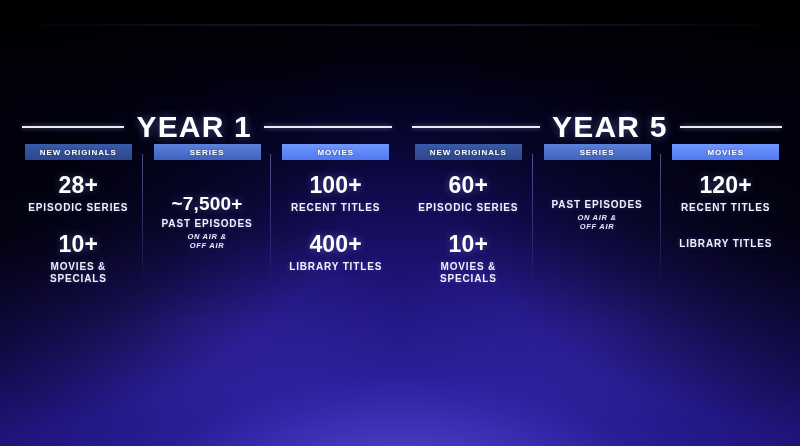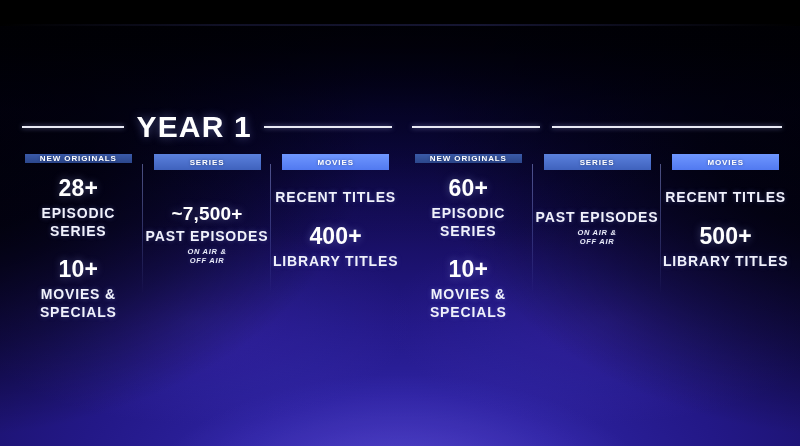--- a/index.html
+++ b/index.html
@@ -101,21 +101,20 @@
     letter-spacing: 1.2px;
     line-height: 1;
     white-space: nowrap;
     text-shadow: 0 0 10px rgba(150,165,255,0.45);
   }
 
   
   .cols {
     position: relative;
     display: flex;
-    margin-top: 10px;
     height: 145px;
   }
   .col {
     position: relative;
     flex: 1 1 0;
     display: flex;
     flex-direction: column;
     align-items: center;
   }
   .col + .col::before {
@@ -157,21 +156,21 @@
     font-weight: 700;
     font-size: 23px;
     line-height: 1;
     letter-spacing: 0.2px;
     text-shadow: 0 0 9px rgba(160,175,255,0.40);
   }
   .stat-value.big { font-size: 19px; }
   .stat-label {
     margin-top: 5px;
     color: #f0f1fb;
-    font-size: 14px;
+    font-size: 10px;
     font-weight: 600;
     letter-spacing: 0.85px;
     line-height: 1.25;
     text-shadow: 0 0 5px rgba(130,145,240,0.35);
   }
   .stat-sub {
     margin-top: 1px;
     color: #e8eaf8;
     font-size: 7.5px;
     font-weight: 600;
@@ -227,35 +226,37 @@
             <div class="stat-sub">
               <span>ON AIR &amp;</span><br>
               <span>OFF AIR</span>
             </div>
           </div>
         </div>
 
         <div class="col">
           <div class="cat-bar cat-movies">MOVIES</div>
           <div class="stat-group s1">
+            <div class="stat-value">100+</div>
             <div class="stat-label">RECENT TITLES</div>
           </div>
           <div class="stat-group s2">
             <div class="stat-value">400+</div>
             <div class="stat-label">LIBRARY TITLES</div>
           </div>
         </div>
 
       </div>
     </div>
 
     <div class="half right">
 
       <div class="title-row">
         <div class="title-rule short"></div>
+        <div class="year-title">YEAR 5</div>
         <div class="title-rule"></div>
       </div>
 
       <div class="cols">
 
         <div class="col">
           <div class="cat-bar cat-new">NEW ORIGINALS</div>
           <div class="stat-group s1">
             <div class="stat-value">60+</div>
             <div class="stat-label">EPISODIC SERIES</div>
@@ -276,24 +277,24 @@
             <div class="stat-sub">
               <span>ON AIR &amp;</span><br>
               <span>OFF AIR</span>
             </div>
           </div>
         </div>
 
         <div class="col">
           <div class="cat-bar cat-movies">MOVIES</div>
           <div class="stat-group s1">
+            <div class="stat-value">120+</div>
             <div class="stat-label">RECENT TITLES</div>
           </div>
           <div class="stat-group s2">
-            <div class="stat-value">500+</div>
             <div class="stat-label">LIBRARY TITLES</div>
           </div>
         </div>
 
       </div>
     </div>
 
   </div>
 </div>
 

